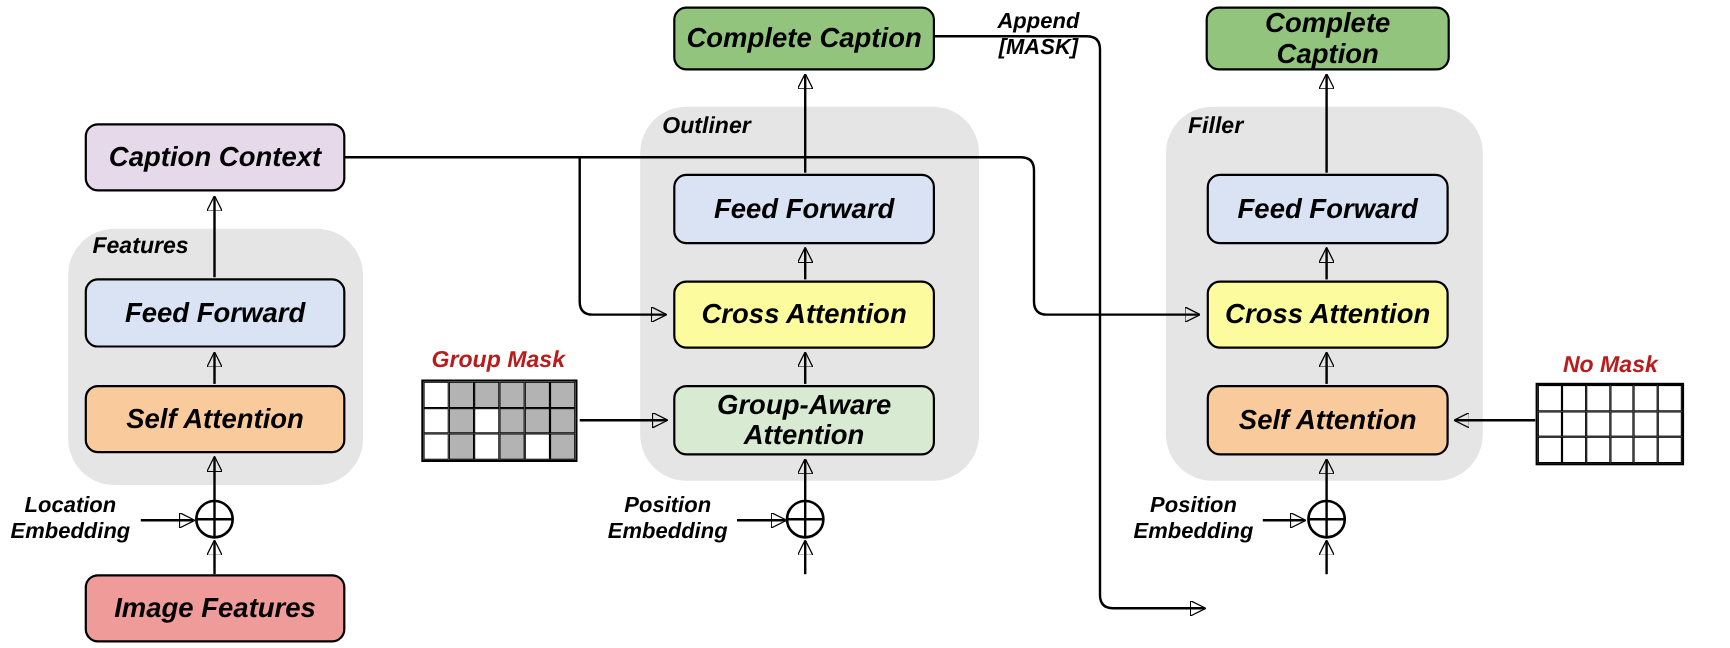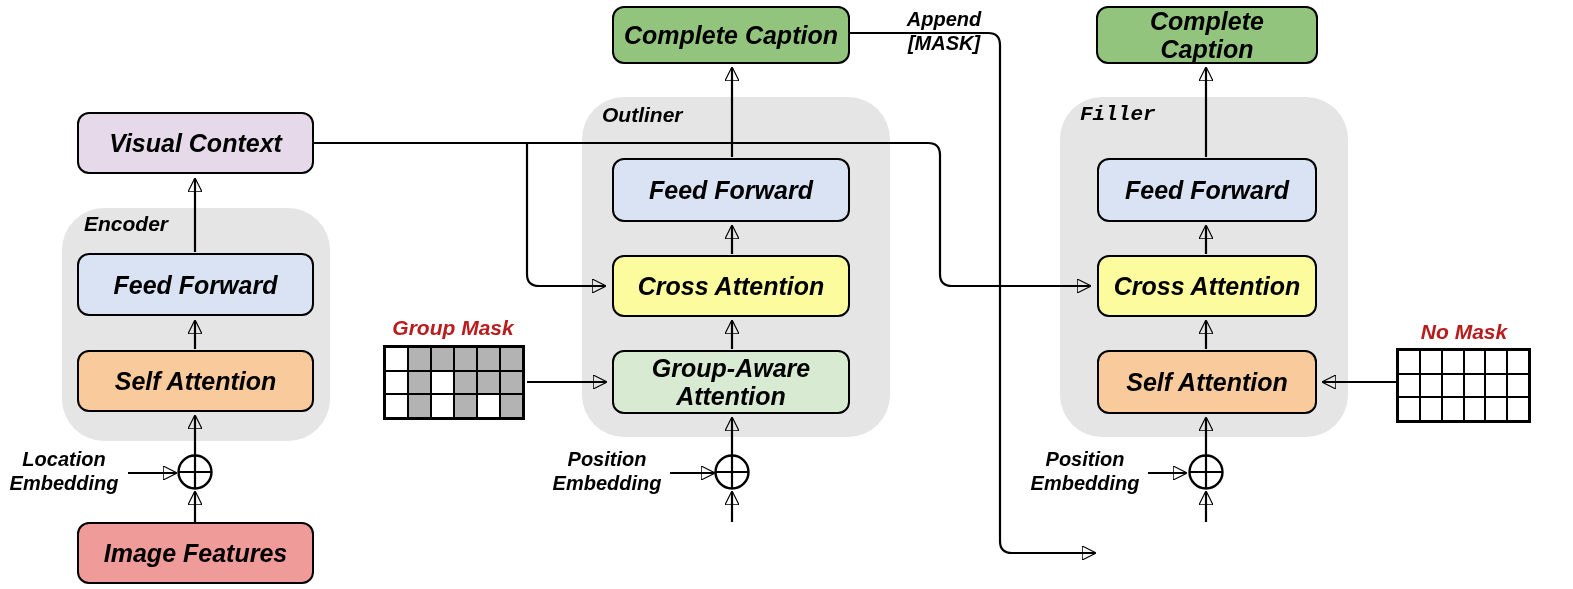--- a/index.html
+++ b/index.html
@@ -70,25 +70,25 @@
       <line x1="715.5" y1="472" x2="748.5" y2="472" stroke-width="2.2"></line>
       <line x1="732" y1="455.5" x2="732" y2="488.5" stroke-width="2.2"></line>
     </g>
     <g>
       <circle cx="1206" cy="472" r="16.5" fill="#fff" stroke="#000" stroke-width="2.4"></circle>
       <line x1="1189.5" y1="472" x2="1222.5" y2="472" stroke-width="2.2"></line>
       <line x1="1206" y1="455.5" x2="1206" y2="488.5" stroke-width="2.2"></line>
     </g>
   </svg>
 
-  <div class="container-label" style="left:84px;top:212px;">Encoder</div>
+  <div class="container-label" style="left:84px;top:212px;">Features</div>
   <div class="container-label" style="left:602px;top:103px;">Outliner</div>
-  <div class="container-label" style="left:1080px;top:103px;font-family:Liberation Mono, monospace;">Filler</div>
+  <div class="container-label" style="left:1080px;top:103px;">Filler</div>
 
-  <div class="box" style="left: 77px; top: 112px; width: 237px; height: 62px; background-color: rgb(229, 217, 234);">Visual Context</div>
+  <div class="box" style="left: 77px; top: 112px; width: 237px; height: 62px; background-color: rgb(229, 217, 234);">Caption Context</div>
   <div class="box" style="left: 77px; top: 253px; width: 237px; height: 63px; background-color: rgb(218, 227, 243);">Feed Forward</div>
   <div class="box" style="left: 77px; top: 350px; width: 237px; height: 62px; background-color: rgb(249, 203, 156);">Self Attention</div>
   <div class="box" style="left: 77px; top: 522px; width: 237px; height: 62px; background-color: rgb(239, 155, 154);">Image Features</div>
   <div class="annot" style="left:2px;top:447px;width:124px;">Location Embedding</div>
 
   <div class="mask-label" style="left:371px;top:316px;width:164px;">Group Mask</div>
   <div class="mask-grid" style="left: 383px; top: 345px; width: 142px; height: 75px; grid-template-columns: repeat(6, 1fr); grid-template-rows: repeat(3, 1fr);">
       <div class="mask-cell"></div>
       <div class="mask-cell" style="background-color: rgb(179, 179, 179);"></div>
       <div class="mask-cell" style="background-color: rgb(179, 179, 179);"></div>

